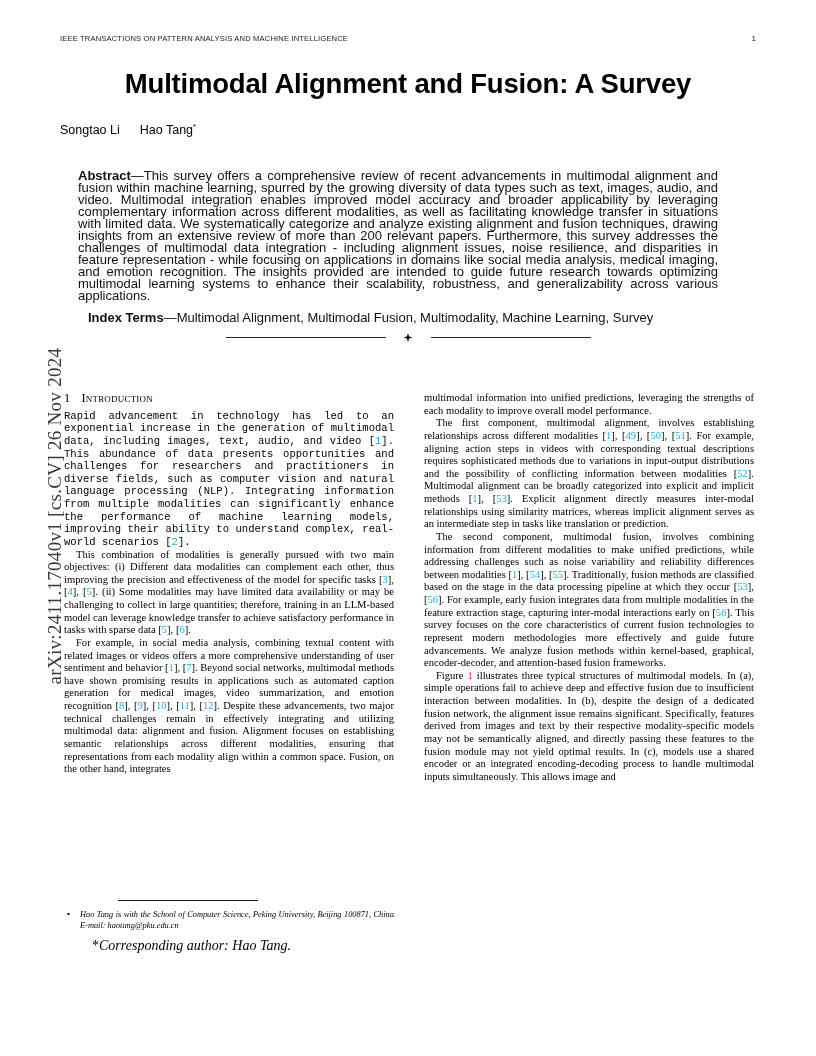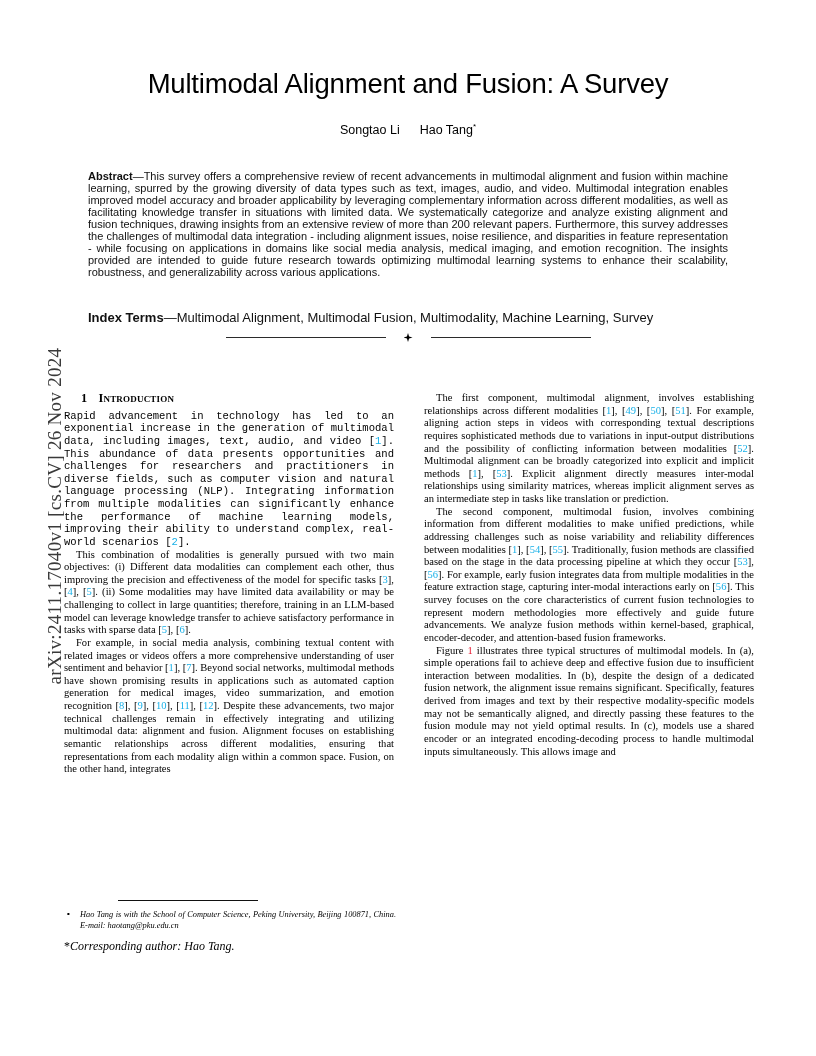--- a/index.html
+++ b/index.html
@@ -55,45 +55,45 @@
 
   
   .title {
     position: absolute;
     top: 68px;
     left: 60px;
     width: 696px;
     text-align: center;
     font-family: "Liberation Sans", sans-serif;
     font-size: 27.5px;
-    font-weight: 400;
+    font-weight: 700;
     letter-spacing: -0.2px;
     color: #000;
   }
   .authors {
     position: absolute;
     top: 122px;
     left: 60px;
     width: 696px;
-    text-align: center;
+    text-align: left;
     font-family: "Liberation Sans", sans-serif;
     font-size: 12.5px;
     color: #000;
   }
   .authors .gap { display:inline-block; width: 20px; }
   .authors sup { font-size: 8px; vertical-align: super; }
 
   
   .abstract-block {
     position: absolute;
     top: 170px;
-    left: 88px;
+    left: 78px;
     width: 640px;
     font-family: "Liberation Sans", sans-serif;
-    font-size: 11px;
+    font-size: 13px;
     line-height: 12.05px;
     text-align: justify;
     color: #111;
   }
   .abstract-block b { font-weight: 700; }
   .index-terms {
     position: absolute;
     top: 312px;
     left: 88px;
     width: 640px;
@@ -141,24 +141,24 @@
     font-size: 10.55px;
     line-height: 12.62px;
     text-align: justify;
     text-justify: inter-word;
     hyphens: manual;
   }
   .col.left  { left: 0px; }
   .col.right { left: 360px; }
 
   h2.section-head {
-    margin: 0 0 5px 17px;
+    margin: 0 0 5px 0;
     font-family: "Liberation Serif", serif;
     font-size: 12.4px;
-    font-weight: 700;
+    font-weight: 400;
     letter-spacing: 0.2px;
   }
   h2.section-head .num { margin-right: 11px; }
   h2.section-head .sc {
     font-variant: small-caps;
     font-size: 12.4px;
   }
   p.para {
     margin: 0;
     text-indent: 12px;
@@ -199,30 +199,35 @@
   .fn-list li .bullet {
     position: absolute;
     left: 3px;
     top: -0.5px;
     font-size: 8px;
     font-style: normal;
   }
   .fn-corresp {
     margin-top: 10px;
     font-style: italic;
-    font-size: 12px;
+    font-size: 14px;
     line-height: 10.6px;
+    margin-left: 28px;
   }
   .fn-corresp .star { font-style: normal; }
 </style>
 </head>
 <body>
 
 <div class="page">
 
+  <div class="run-head">
+    <span>IEEE TRANSACTIONS ON PATTERN ANALYSIS AND MACHINE INTELLIGENCE</span>
+    <span class="page-no">1</span>
+  </div>
 
   <div class="arxiv-stamp">arXiv:2411.17040v1  [cs.CV]  26 Nov 2024</div>
 
   <div class="title">Multimodal Alignment and Fusion: A Survey</div>
 
   <div class="authors">
     <span>Songtao Li</span><span class="gap"></span><span>Hao Tang</span><sup>*</sup>
   </div>
 
   <div class="abstract-block">
@@ -244,20 +249,21 @@
     <div class="col left">
       <h2 class="section-head">
         <span class="num">1</span><span class="sc">Introduction</span>
       </h2>
       <p class="para first">Rapid advancement in technology has led to an exponential increase in the generation of multimodal data, including images, text, audio, and video [<span class="cite">1</span>]. This abundance of data presents opportunities and challenges for researchers and practitioners in diverse fields, such as computer vision and natural language processing (NLP). Integrating information from multiple modalities can significantly enhance the performance of machine learning models, improving their ability to understand complex, real-world scenarios [<span class="cite">2</span>].</p>
       <p class="para">This combination of modalities is generally pursued with two main objectives: (i) Different data modalities can complement each other, thus improving the precision and effectiveness of the model for specific tasks [<span class="cite">3</span>], [<span class="cite">4</span>], [<span class="cite">5</span>]. (ii) Some modalities may have limited data availability or may be challenging to collect in large quantities; therefore, training in an LLM-based model can leverage knowledge transfer to achieve satisfactory performance in tasks with sparse data [<span class="cite">5</span>], [<span class="cite">6</span>].</p>
       <p class="para">For example, in social media analysis, combining textual content with related images or videos offers a more comprehensive understanding of user sentiment and behavior [<span class="cite">1</span>], [<span class="cite">7</span>]. Beyond social networks, multimodal methods have shown promising results in applications such as automated caption generation for medical images, video summarization, and emotion recognition [<span class="cite">8</span>], [<span class="cite">9</span>], [<span class="cite">10</span>], [<span class="cite">11</span>], [<span class="cite">12</span>]. Despite these advancements, two major technical challenges remain in effectively integrating and utilizing multimodal data: alignment and fusion. Alignment focuses on establishing semantic relationships across different modalities, ensuring that representations from each modality align within a common space. Fusion, on the other hand, integrates</p>
     </div>
 
     <div class="col right">
+      <p class="cont">multimodal information into unified predictions, leveraging the strengths of each modality to improve overall model performance.</p>
       <p class="para">The first component, multimodal alignment, involves establishing relationships across different modalities [<span class="cite">1</span>], [<span class="cite">49</span>], [<span class="cite">50</span>], [<span class="cite">51</span>]. For example, aligning action steps in videos with corresponding textual descriptions requires sophisticated methods due to variations in input-output distributions and the possibility of conflicting information between modalities [<span class="cite">52</span>]. Multimodal alignment can be broadly categorized into explicit and implicit methods [<span class="cite">1</span>], [<span class="cite">53</span>]. Explicit alignment directly measures inter-modal relationships using similarity matrices, whereas implicit alignment serves as an intermediate step in tasks like translation or prediction.</p>
       <p class="para">The second component, multimodal fusion, involves combining information from different modalities to make unified predictions, while addressing challenges such as noise variability and reliability differences between modalities [<span class="cite">1</span>], [<span class="cite">54</span>], [<span class="cite">55</span>]. Traditionally, fusion methods are classified based on the stage in the data processing pipeline at which they occur [<span class="cite">53</span>], [<span class="cite">56</span>]. For example, early fusion integrates data from multiple modalities in the feature extraction stage, capturing inter-modal interactions early on [<span class="cite">56</span>]. This survey focuses on the core characteristics of current fusion technologies to represent modern methodologies more effectively and guide future advancements. We analyze fusion methods within kernel-based, graphical, encoder-decoder, and attention-based fusion frameworks.</p>
       <p class="para">Figure <span class="figref">1</span> illustrates three typical structures of multimodal models. In (a), simple operations fail to achieve deep and effective fusion due to insufficient interaction between modalities. In (b), despite the design of a dedicated fusion network, the alignment issue remains significant. Specifically, features derived from images and text by their respective modality-specific models may not be semantically aligned, and directly passing these features to the fusion module may not yield optimal results. In (c), models use a shared encoder or an integrated encoding-decoding process to handle multimodal inputs simultaneously. This allows image and</p>
     </div>
 
   </div>
 
   <div class="footnote-area">
     <div class="fn-rule"></div>
     <ul class="fn-list">

